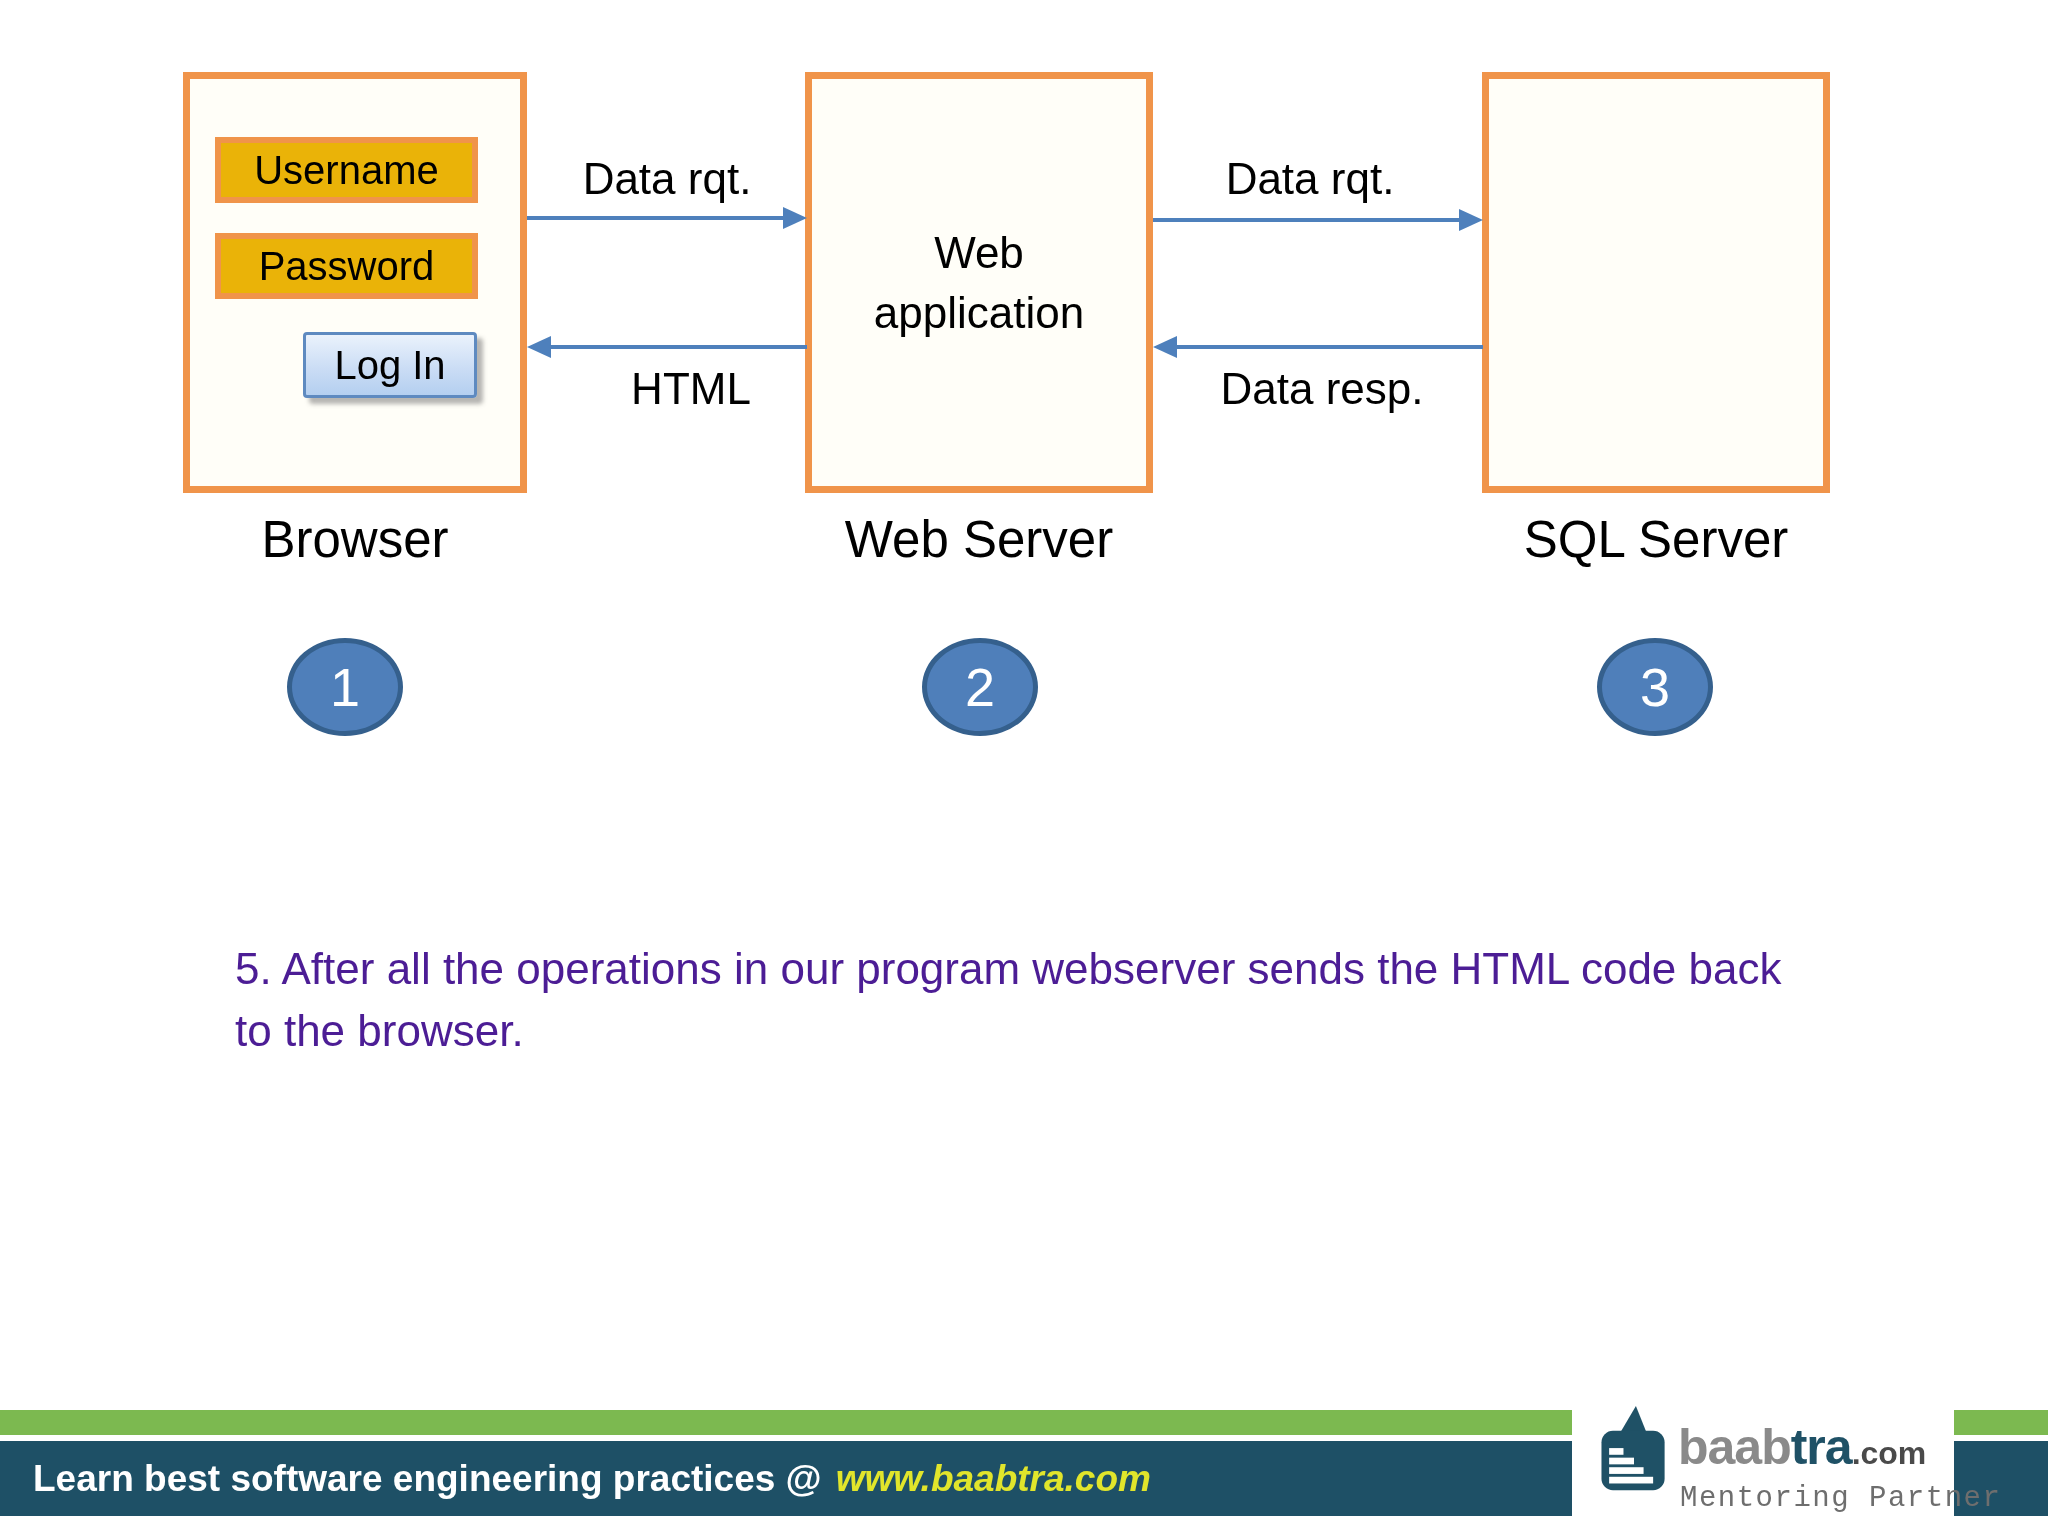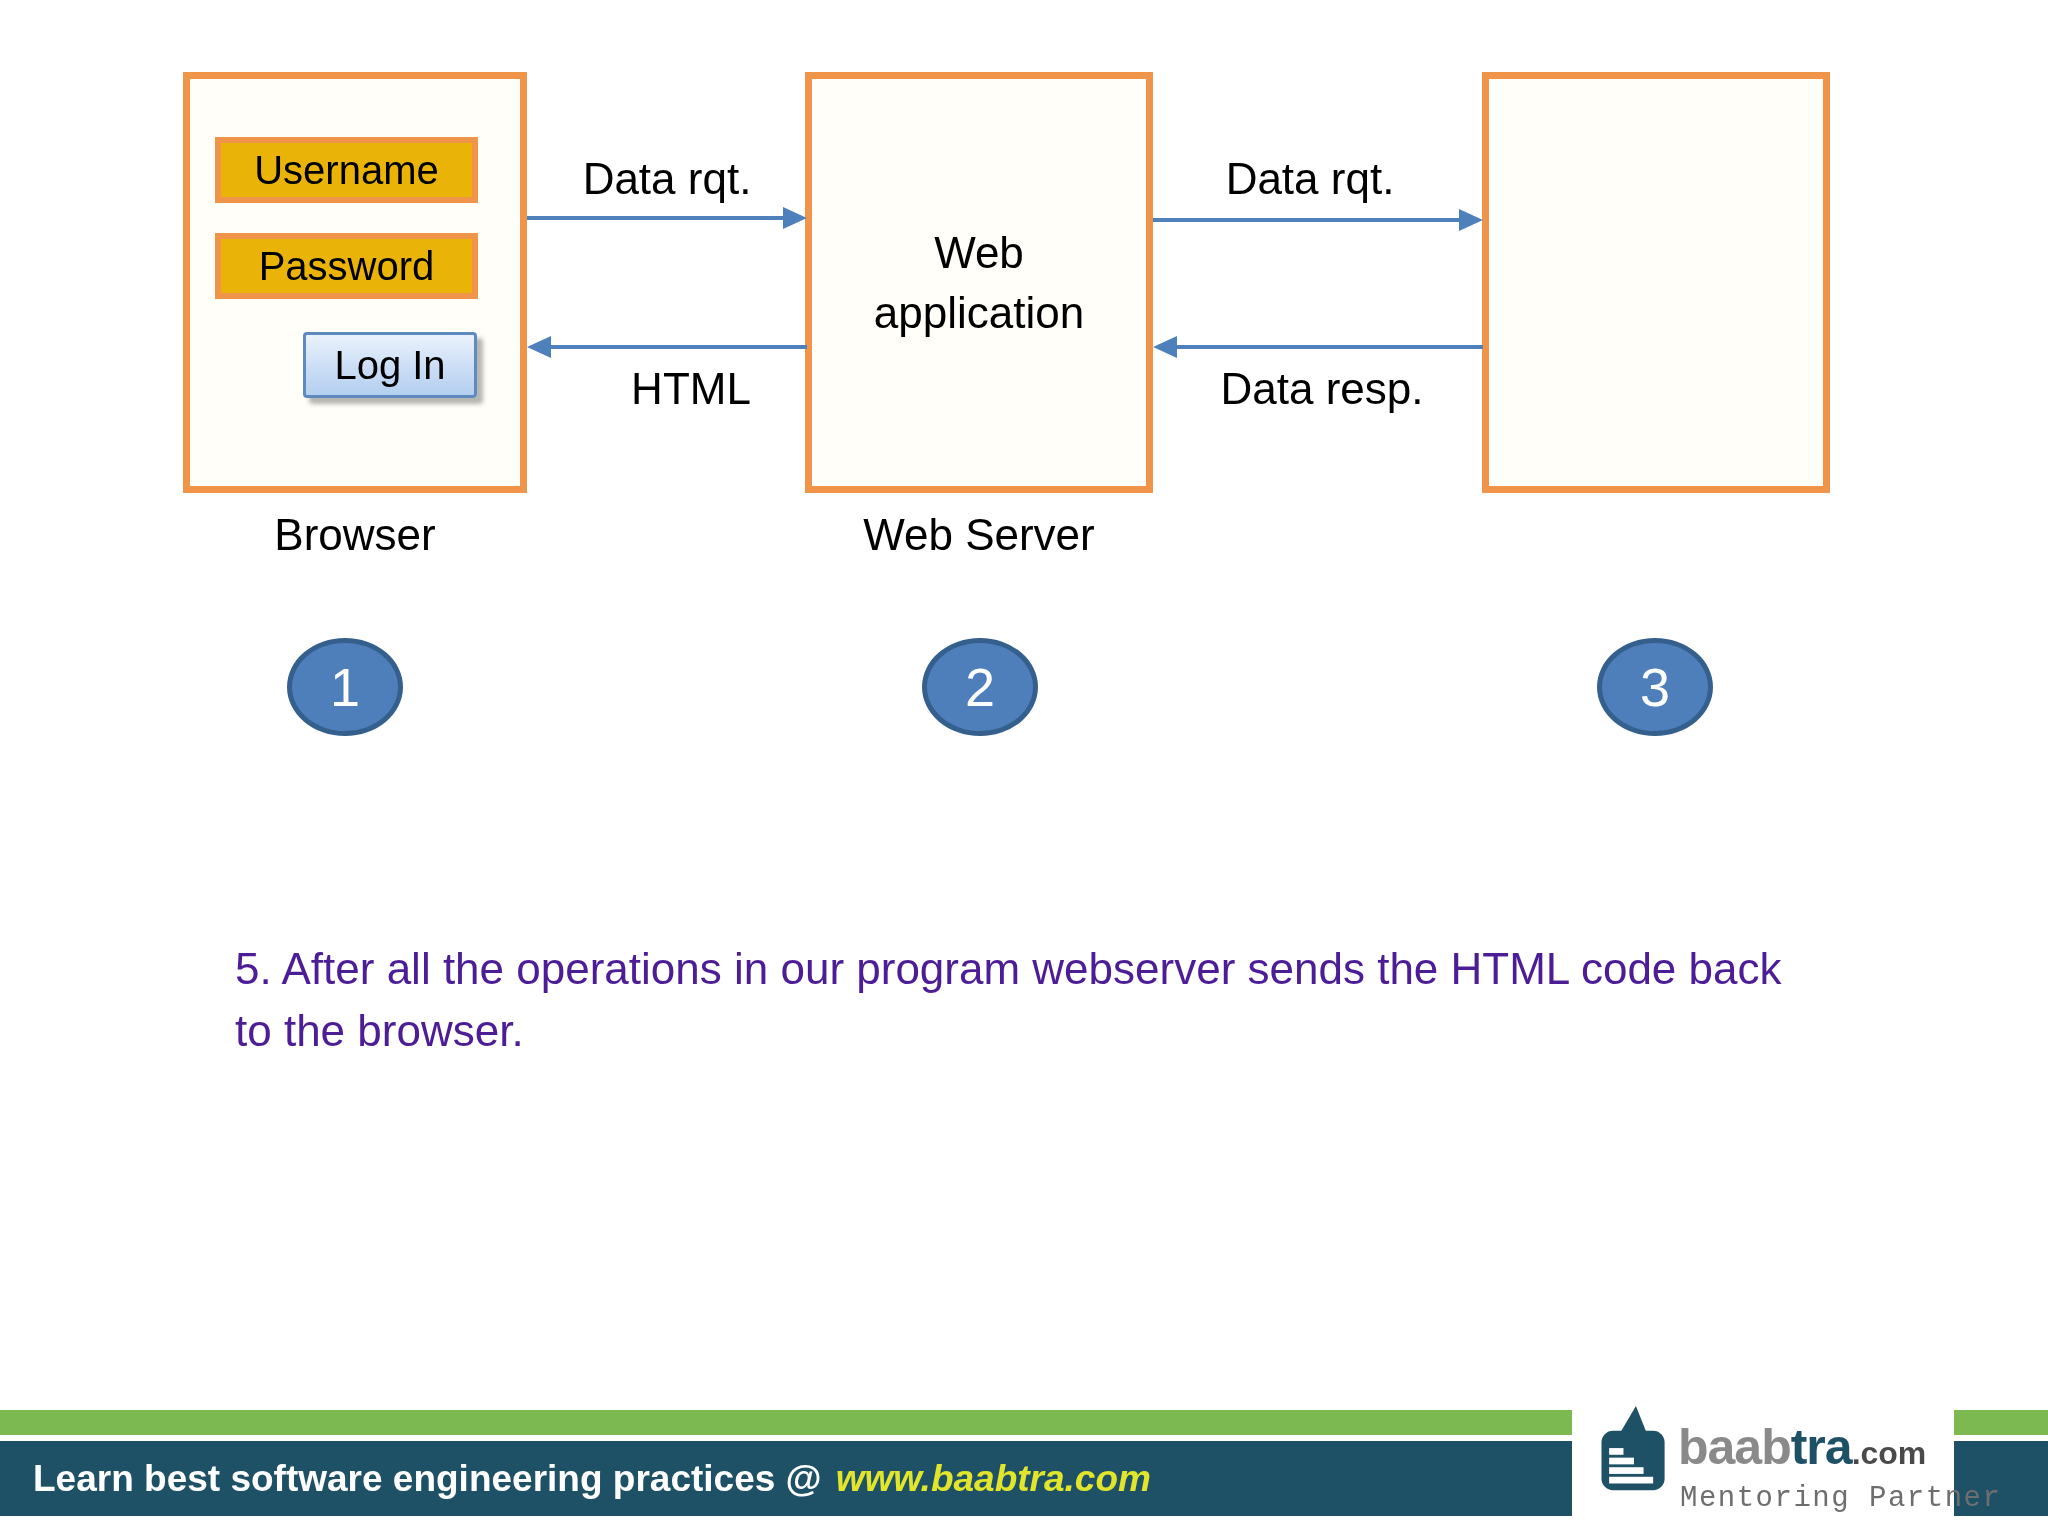--- a/index.html
+++ b/index.html
@@ -28,21 +28,21 @@
          background:#eab308;box-sizing:border-box;display:flex;align-items:center;justify-content:center;
          font-size:40px;}
   .field-username{top:58px;}
   .field-password{top:154px;}
   .login-btn{position:absolute;left:113px;top:253px;width:174px;height:66px;box-sizing:border-box;
          border:3px solid #5E8AC0;border-radius:4px;
          background:linear-gradient(#EAF2FC,#CBDDF5 55%,#B4CFF0);
          display:flex;align-items:center;justify-content:center;font-size:40px;
          box-shadow:6px 6px 4px rgba(110,110,110,.5);cursor:pointer;}
 
-  .node-label{position:absolute;font-size:44px;text-align:center;}
+  .node-label{position:absolute;font-size:51px;text-align:center;}
   .label-browser{left:183px;top:510px;width:344px;}
   .label-webserver{left:805px;top:510px;width:348px;}
   .label-sqlserver{left:1482px;top:510px;width:348px;}
 
   
   .arrow-line{position:absolute;height:4px;background:var(--arrow);}
   .arrow-head{position:absolute;width:0;height:0;border-top:11px solid transparent;border-bottom:11px solid transparent;}
   .head-right{border-left:24px solid var(--arrow);}
   .head-left{border-right:24px solid var(--arrow);}
   .arrow-label{position:absolute;font-size:44px;text-align:center;}
@@ -92,20 +92,21 @@
   </div>
 
   <div class="node node-webserver">
     <div class="node-content">Web application</div>
   </div>
 
   <div class="node node-sqlserver"></div>
 
   <div class="node-label label-browser">Browser</div>
   <div class="node-label label-webserver">Web Server</div>
+  <div class="node-label label-sqlserver">SQL Server</div>
 
   <div class="arrow-line lineA"></div>
   <div class="arrow-head head-right headA"></div>
   <div class="arrow-label labelA">Data rqt.</div>
 
   <div class="arrow-line lineB"></div>
   <div class="arrow-head head-left headB"></div>
   <div class="arrow-label labelB">HTML</div>
 
   <div class="arrow-line lineC"></div>

